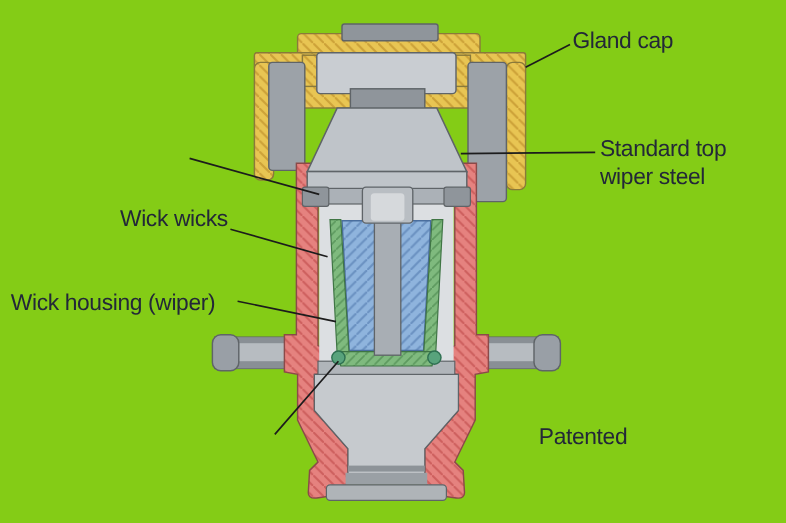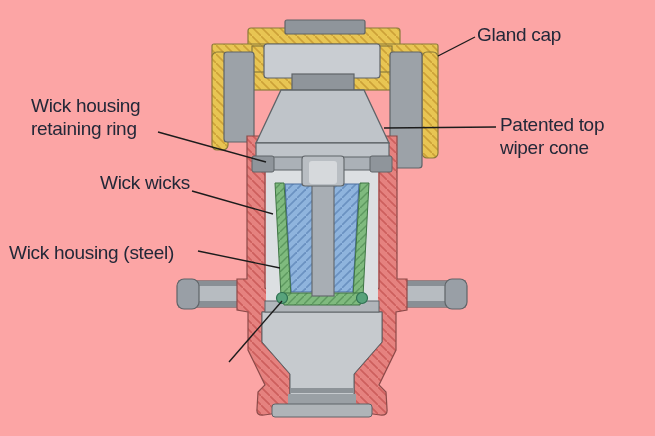--- a/index.html
+++ b/index.html
@@ -1,16 +1,16 @@
 <!DOCTYPE html>
 <html><head>
 <meta charset="utf-8">
 <style>
   html,body{margin:0;padding:0;background:#fff;}
-  .stage{position:relative;width:655px;height:436px;background:#fca5a5;overflow:hidden;
+  .stage{position:relative;width:655px;height:436px;background:#84cc16;overflow:hidden;
          font-family:"Liberation Sans",sans-serif;}
   .stage svg{position:absolute;left:0;top:0;}
   .lbl{position:absolute;color:#232838;font-size:19px;line-height:23px;
        letter-spacing:-0.3px;white-space:normal;}
 </style>
 </head>
 <body>
 
 <div class="stage">
 
@@ -98,18 +98,18 @@
     <line x1="475" y1="37" x2="438" y2="56"></line>
     <line x1="496" y1="127" x2="384" y2="128"></line>
     <line x1="158" y1="132" x2="266" y2="162"></line>
     <line x1="192" y1="191" x2="273" y2="214"></line>
     <line x1="198" y1="251" x2="280" y2="268"></line>
     <line x1="229" y1="362" x2="282" y2="301"></line>
   </g>
 </svg>
 
 <div class="lbl" style="left:477px;top:23px;">Gland cap</div>
-<div class="lbl" style="left:31px;top:94px;width:132px;">Wick housing retaining ring</div>
 <div class="lbl" style="left:100px;top:171px;">Wick wicks</div>
-<div class="lbl" style="left:9px;top:241px;">Wick housing (steel)</div>
-<div class="lbl" style="left:500px;top:113px;width:122px;">Patented top wiper cone</div>
+<div class="lbl" style="left:9px;top:241px;">Wick housing (wiper)</div>
+<div class="lbl" style="left:500px;top:113px;width:122px;">Standard top wiper steel</div>
+<div class="lbl" style="left:449px;top:353px;">Patented</div>
 
 </div>
 
 </body></html>

